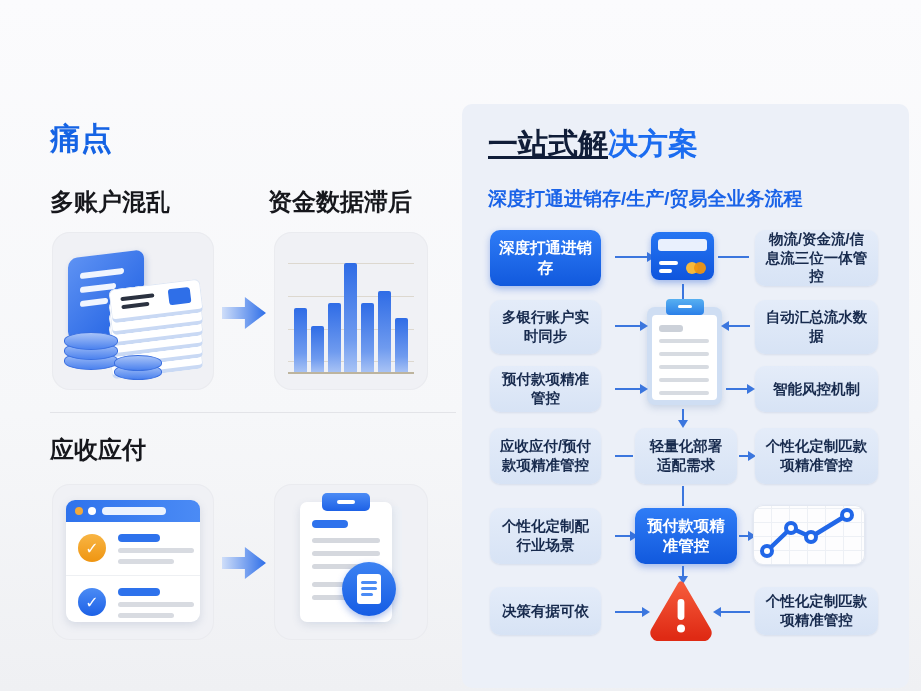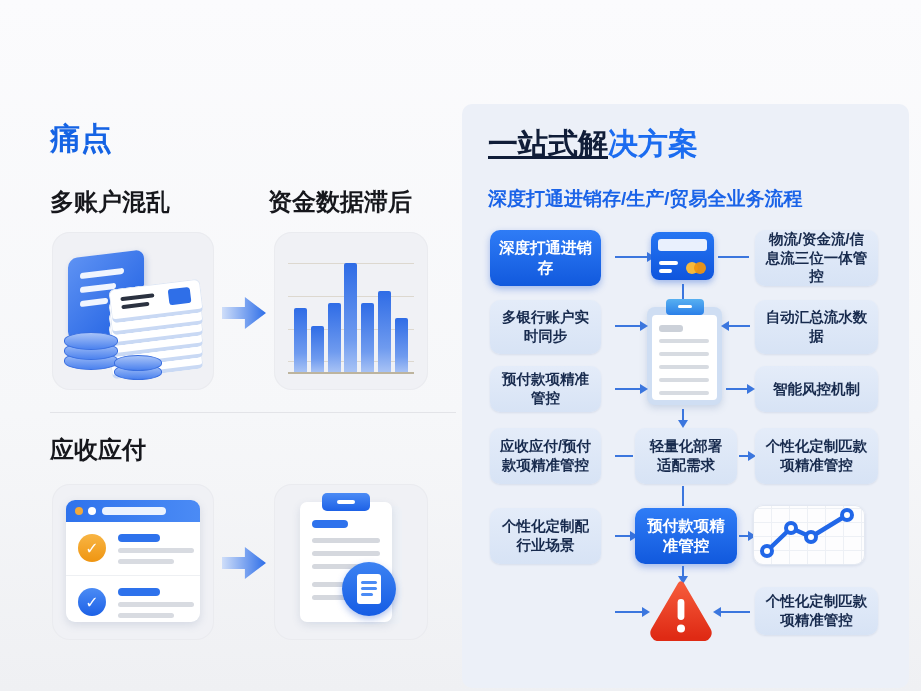--- a/index.html
+++ b/index.html
@@ -298,20 +298,21 @@
       <svg width="112" height="60" viewBox="0 0 112 60">
         <polyline points="14,46 38,23 58,32 94,10" fill="none" stroke="#2167e8" stroke-width="4.5" stroke-linecap="round" stroke-linejoin="round"></polyline>
         <circle cx="14" cy="46" r="5" fill="#fff" stroke="#2167e8" stroke-width="4"></circle>
         <circle cx="38" cy="23" r="5" fill="#fff" stroke="#2167e8" stroke-width="4"></circle>
         <circle cx="58" cy="32" r="5" fill="#fff" stroke="#2167e8" stroke-width="4"></circle>
         <circle cx="94" cy="10" r="5" fill="#fff" stroke="#2167e8" stroke-width="4"></circle>
       </svg>
     </div>
     <div class="vline head-d" style="left:220px; top:462px; height:11px;"></div>
 
+    <div class="fbox colL r6">决策有据可依</div>
     <div class="hline head-r" style="left:153px; top:507px; width:28px;"></div>
     <div class="alert-tri">
       <svg width="66" height="60" viewBox="0 0 66 60">
         <defs>
           <linearGradient id="redg" x1="0" y1="0" x2="0" y2="1">
             <stop offset="0" stop-color="#f55a3a"></stop>
               <stop offset="1" stop-color="#df2a14"></stop>
           </linearGradient>
         </defs>
         <path d="M33 7 L59.5 52.5 A4.8 4.8 0 0 1 55.4 59.7 H10.6 A4.8 4.8 0 0 1 6.5 52.5 Z" transform="translate(0,-3)" fill="url(#redg)" stroke="url(#redg)" stroke-width="7" stroke-linejoin="round"></path>

